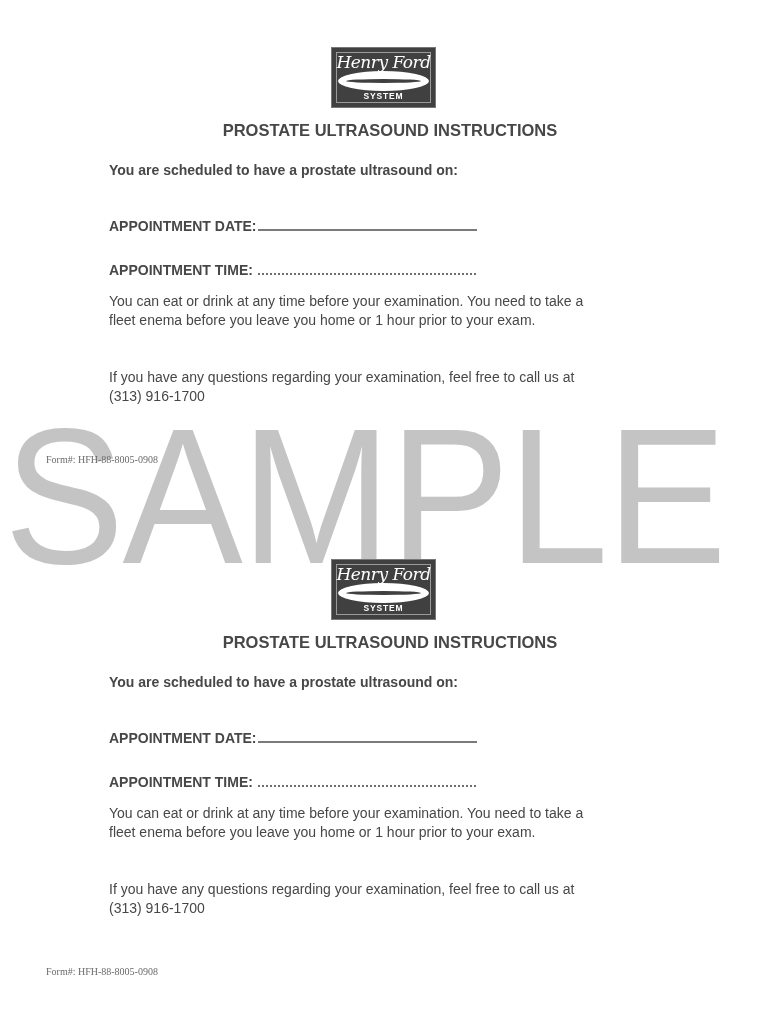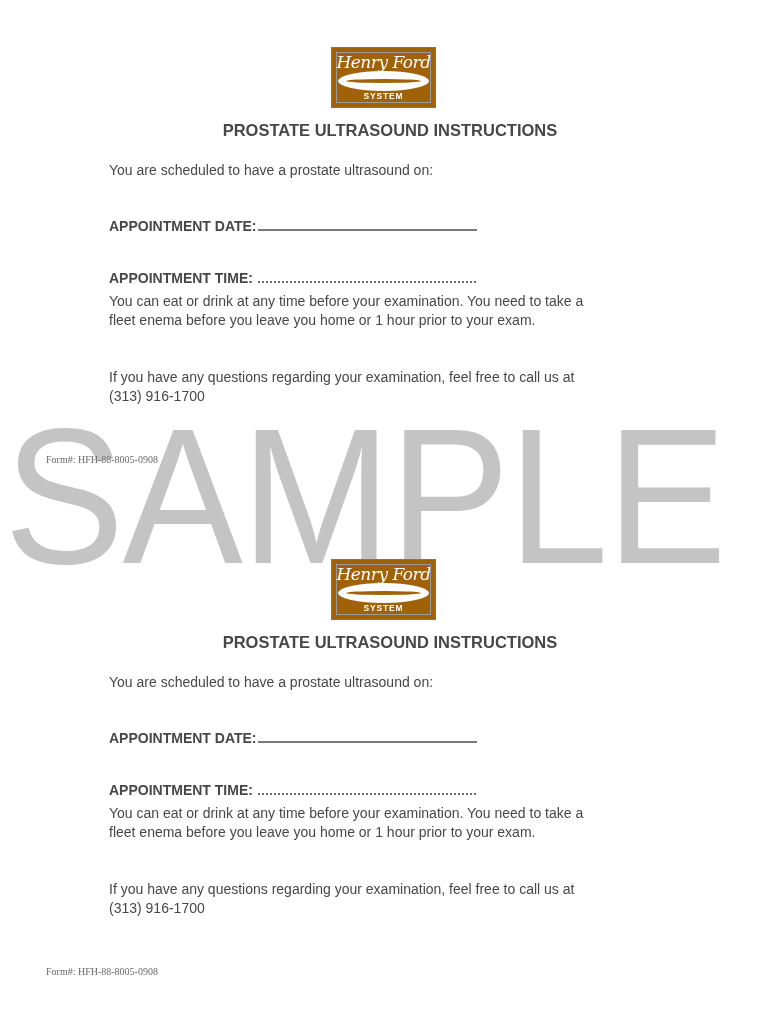--- a/index.html
+++ b/index.html
@@ -40,21 +40,21 @@
     }
     .form.first { top: 0; }
     .form.second { top: 512px; }
 
     .logo {
       position: absolute;
       left: 331px;
       top: 47px;
       width: 105px;
       height: 61px;
-      background: #a16207;
+      background: #404040;
       box-sizing: border-box;
       border: 1px solid #777;
     }
     .form.second .logo { top: 47px; }
     .logo-inner {
       position: absolute;
       left: 4px; top: 4px; right: 4px; bottom: 4px;
       border: 1px solid #9a9a9a;
     }
     .logo-script {
@@ -102,34 +102,34 @@
       font-weight: bold;
       color: #474747;
       padding-left: 10px;
       box-sizing: border-box;
     }
     .intro {
       position: absolute;
       left: 109px;
       top: 162px;
       font-size: 14px;
-      font-weight: normal;
+      font-weight: bold;
     }
     .field {
       position: absolute;
       left: 109px;
       font-size: 14px;
       font-weight: bold;
       white-space: nowrap;
       display: flex;
       align-items: flex-end;
       justify-content: flex-end;
     }
     .field.date { top: 218px; }
-    .field.time { top: 270px; }
+    .field.time { top: 262px; }
     .field .line {
       display: inline-block;
       height: 0;
       border-bottom: 2px solid #7a7a7a;
       margin-bottom: 3px;
     }
     .field.date .line { width: 219px; margin-left: 1px; }
     .field.time .line { width: 218px; margin-left: 5px; border-bottom-style: dotted; border-bottom-color: #6e6e6e; }
 
     .para {

